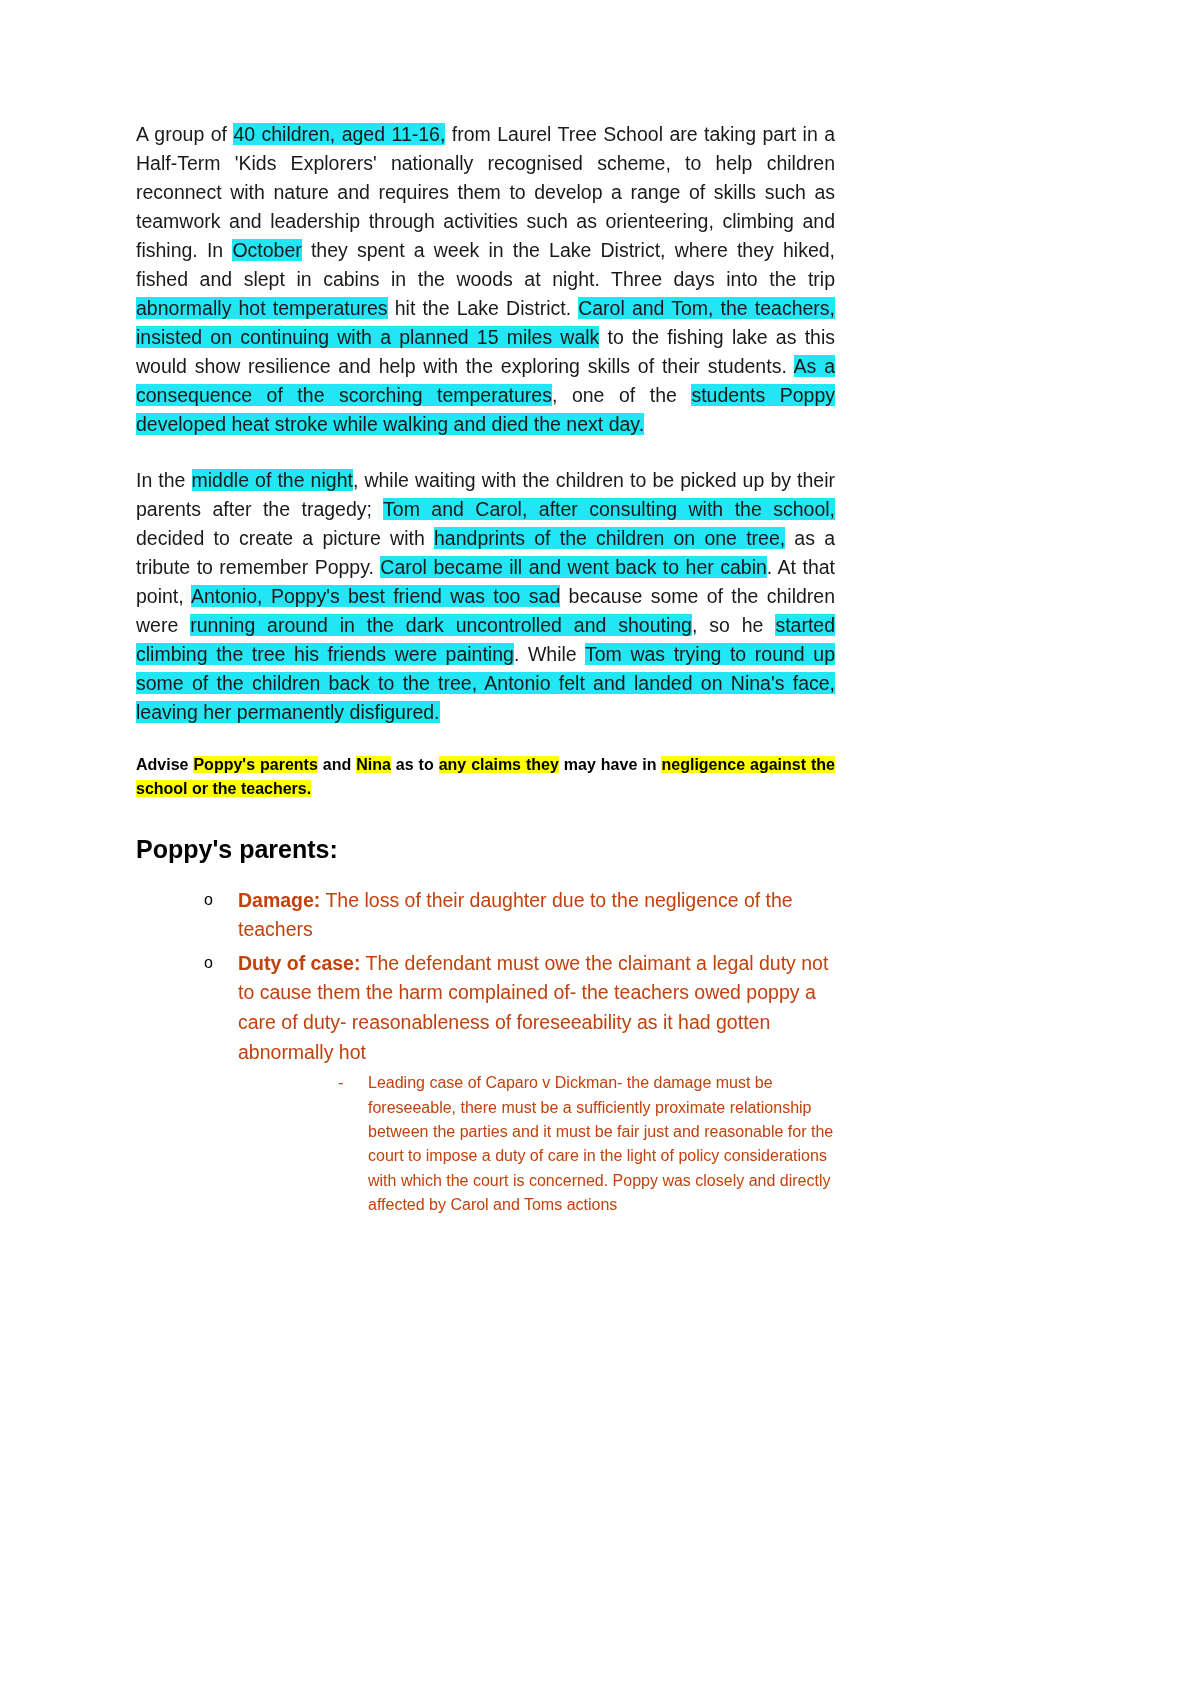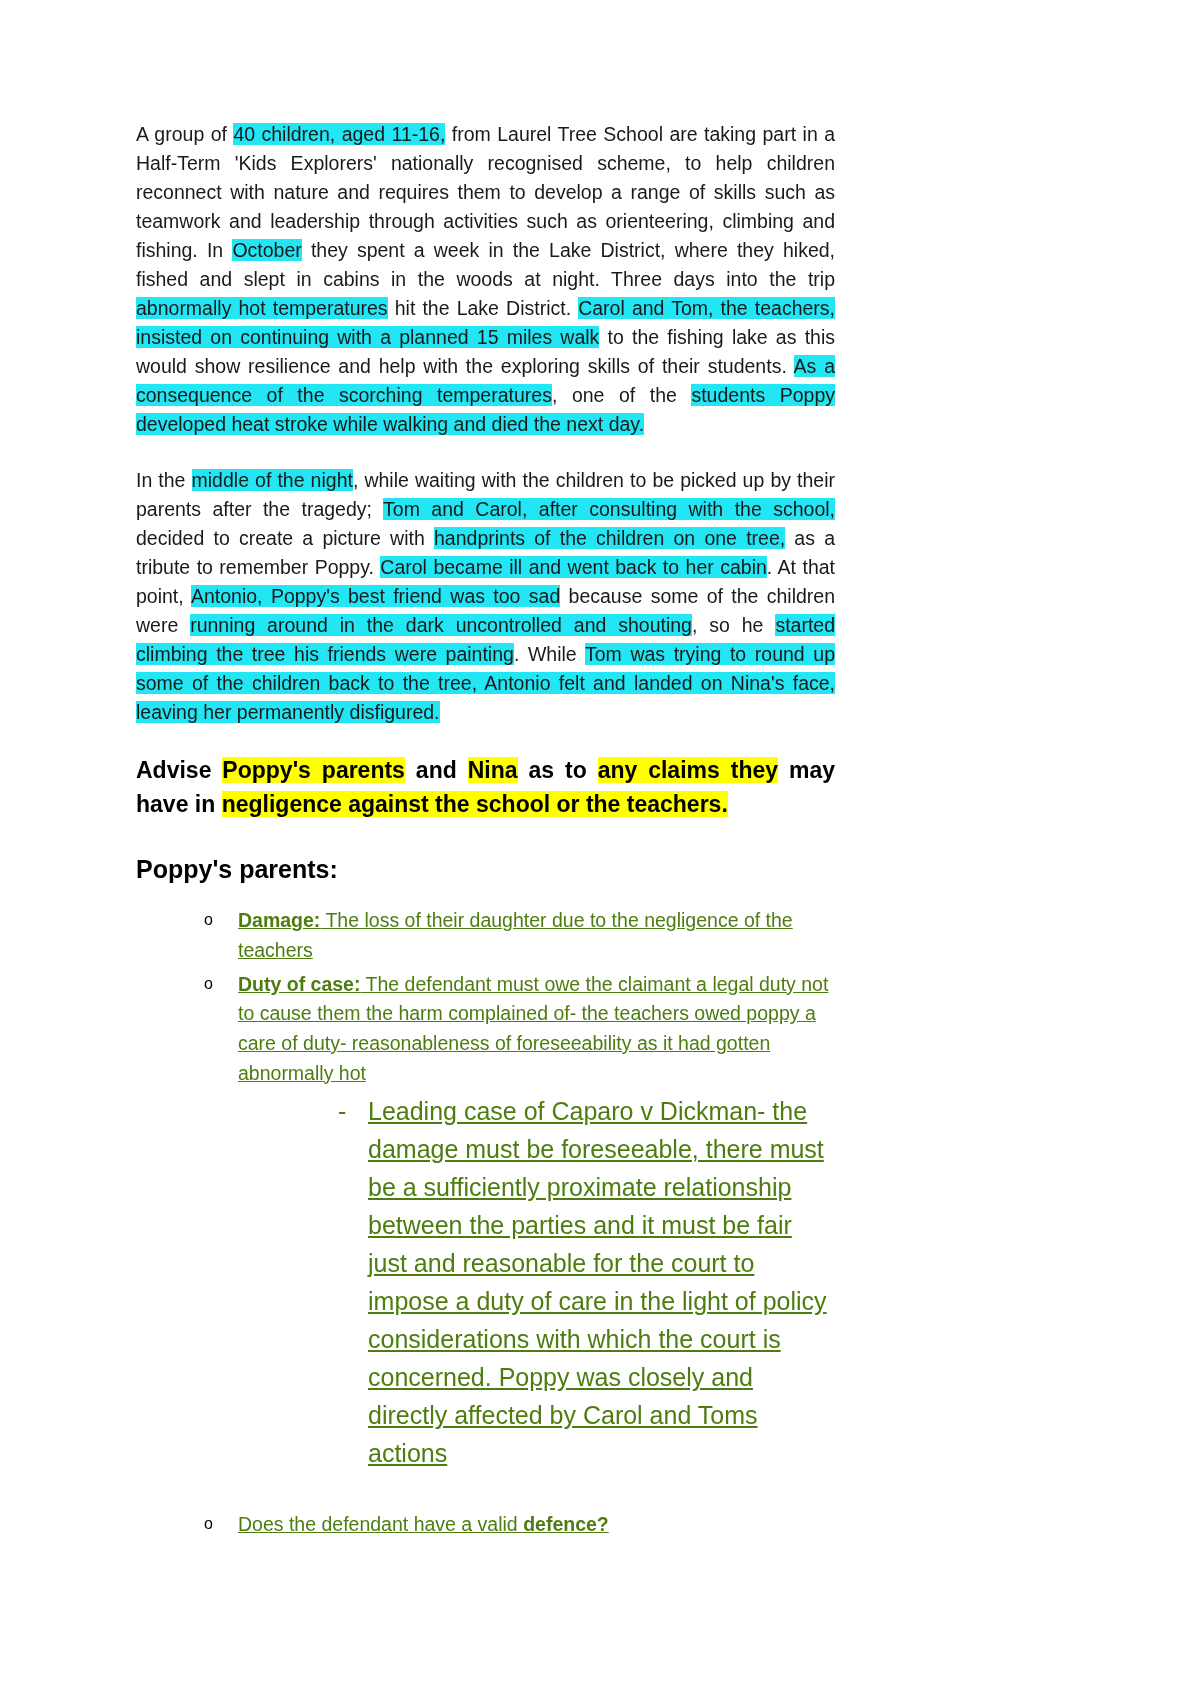--- a/index.html
+++ b/index.html
@@ -27,21 +27,21 @@
     margin: 0 0 26px 0;
     color: #1a1a1a;
   }
   .hl-cyan {
     background: #23e6f5;
   }
   .hl-yellow {
     background: #ffff00;
   }
   .advise {
-    font-size: 23px;
+    font-size: 16px;
     line-height: 1.49;
     font-weight: bold;
     text-align: justify;
     margin: 0 0 34px 0;
   }
   .section-title {
     font-size: 25px;
     font-weight: bold;
     margin: 0 0 22px 0;
   }
@@ -49,41 +49,40 @@
     list-style: none;
     margin: 0;
     padding: 0 0 0 66px;
   }
   ul.lvl1 > li {
     position: relative;
     font-size: 19.5px;
     line-height: 1.52;
     margin: 0 0 4px 0;
     padding-left: 36px;
-    color: #4d7c0f;
-    text-decoration: underline;
+    color: #c2410c;
   }
   ul.lvl1 > li::before {
     content: "o";
     position: absolute;
     left: 2px;
     top: 0;
     font-size: 16px;
     line-height: 1.75;
     color: #000;
   }
   ul.lvl1 > li b { font-weight: bold; }
   ul.lvl2 {
     list-style: none;
     margin: 4px 0 0 0;
     padding: 0 0 0 96px;
   }
   ul.lvl2 > li {
     position: relative;
-    font-size: 25px;
+    font-size: 16px;
     line-height: 1.52;
     padding-left: 34px;
     margin: 0;
   }
   ul.lvl2 > li::before {
     content: "-";
     position: absolute;
     left: 4px;
     top: 0;
   }
@@ -101,16 +100,15 @@
   <p class="advise" id="advise"><span>Advise </span><span class="hl-yellow">Poppy's parents</span><span> and </span><span class="hl-yellow">Nina</span><span> as to </span><span class="hl-yellow">any claims they</span><span> may have in </span><span class="hl-yellow">negligence against the school or the teachers.</span></p>
 
   <div class="section-title">Poppy's parents:</div>
 
   <ul class="lvl1" id="bullets">
       <li><b>Damage:</b><span> The loss of their daughter due to the negligence of the teachers</span></li>
       <li><b>Duty of case:</b><span> The defendant must owe the claimant a legal duty not to cause them the harm complained of- the teachers owed poppy a care of duty- reasonableness of foreseeability as it had gotten abnormally hot</span><ul class="lvl2">
           <li>Leading case of Caparo v Dickman- the damage must be foreseeable, there must be a sufficiently proximate relationship between the parties and it must be fair just and reasonable for the court to impose a duty of care in the light of policy considerations with which the court is concerned. Poppy was closely and directly affected by Carol and Toms actions</li>
         </ul></li>
       <div class="gap"></div>
-      <li><span>Does the defendant have a valid </span><b>defence?</b></li>
     </ul>
 
 </div>
 
 </body></html>

